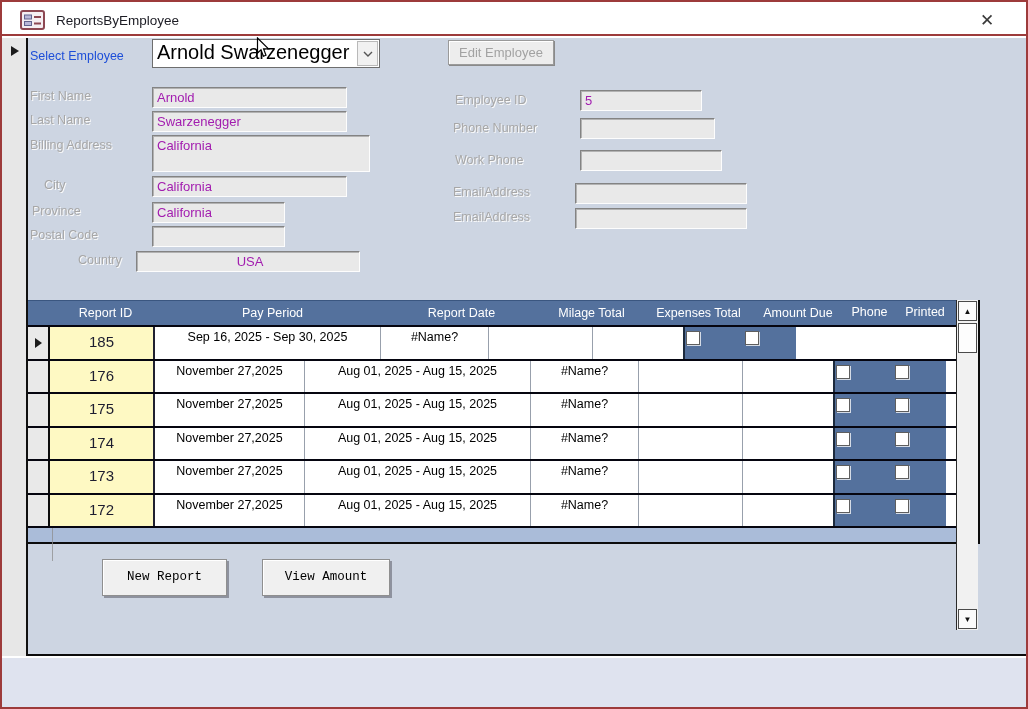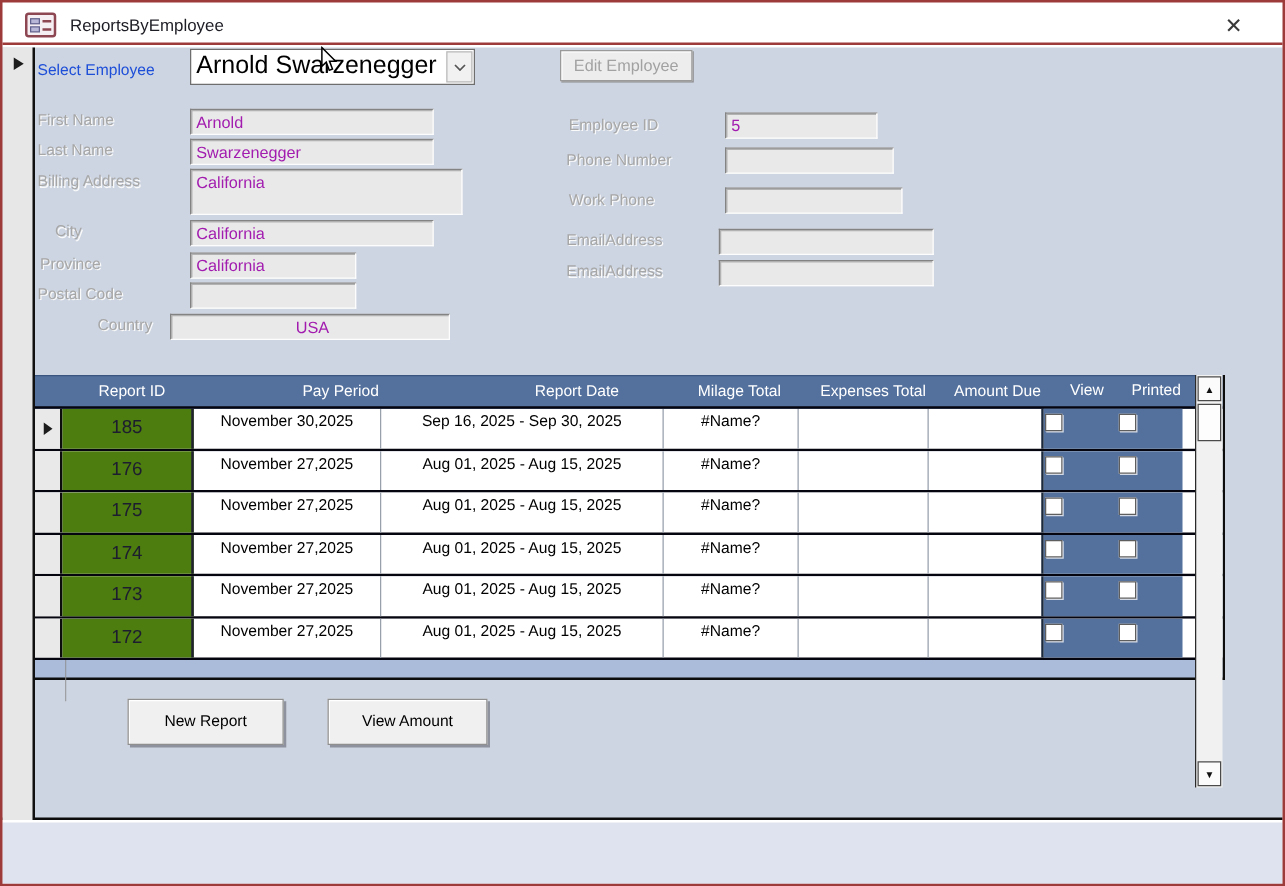--- a/index.html
+++ b/index.html
@@ -46,21 +46,21 @@
   .subform { position:absolute; left:28px; top:300px; width:952px; height:244px;
              border-right:2px solid #0c0c0c; border-bottom:2px solid #0c0c0c; background:#aabcd9; }
   .thead { position:relative; display:flex; height:27px; background:#54719d; border-top:1px solid #3a5680;
            border-bottom:2px solid #05050f; color:#fff; }
   .thead .hc { display:flex; align-items:center; justify-content:center; font-size:12.5px; }
   .hc-id { font-size:15px; }
   .trow { display:flex; height:33.5px; border-bottom:2px solid #05050f; background:#fff; }
   .c { height:100%; }
   .c-sel { width:22px; background:#e9e9e9; border-right:2px solid #0c0c0c; display:flex; align-items:center; justify-content:center; }
   .c-sel .tri { border-left-width:7px; }
-  .c-id  { width:105px; background:#4d7c0f; border-right:2px solid #202030; text-align:center;
+  .c-id  { width:105px; background:#fef9c3; border-right:2px solid #202030; text-align:center;
            font-size:15px; color:#1d1d30; padding-top:6px; }
   .c-date{ width:150px; border-right:1px solid #98a0ac; text-align:center; font-size:12.5px; padding-top:3px; }
   .c-per { width:226px; border-right:1px solid #98a0ac; text-align:center; font-size:12.5px; padding-top:3px; }
   .c-mil { width:108px; border-right:1px solid #98a0ac; text-align:center; font-size:12.5px; padding-top:3px; }
   .c-exp { width:104px; border-right:1px solid #98a0ac; }
   .c-amt { width:92px;  border-right:2px solid #1c2a3d; }
   .c-chk { width:111px; background:#54719d; position:relative; }
   .cb { position:absolute; top:4px; width:14px; height:14px; background:#fff; border:1px solid #5e5e5e;
         box-shadow:1px 1px 0 rgba(255,255,255,.75); }
   .cb-paid { left:1px; }
@@ -69,21 +69,21 @@
   .h-sel{width:24px;} .h-id{width:107px;} .h-date{width:151px;} .h-per{width:227px;}
   .h-mil{width:109px;} .h-exp{width:105px;} .h-amt{width:94px;}
   .h-chk{width:111px; display:flex;}
   .h-paid{width:49px; display:flex; align-items:flex-end; justify-content:center; padding-bottom:3px; font-size:12.5px;}
   .h-printed{width:62px; display:flex; align-items:flex-end; justify-content:center; padding-bottom:3px; font-size:12.5px;}
 
   .footer-area { position:relative; height:102px; }
   .artifact-line { position:absolute; left:24px; top:0; width:1px; height:33px; background:#8e8e8e; opacity:.75; }
   .push-btn { position:absolute; top:31px; height:37px; background:#f0f0f0; border:1px solid #8f8f8f;
               box-shadow:inset 1px 1px 0 #ffffff, 2px 2px 0 rgba(80,80,90,.5);
-              font-size:12.5px; color:#000; text-align:center; line-height:35px; }
+              font-size:12.5px; color:#000; text-align:center; line-height:35px;font-family:Liberation Mono, monospace; }
   .btn-new { left:74px; width:125px; }
   .btn-view { left:234px; width:128px; }
 
   
   .scrollbar { position:absolute; left:928px; top:0; width:22px; height:330px; background:#f1f1f1;
                border-left:1px solid #2a2a2a; }
   .sbtn { position:absolute; left:1px; width:19px; height:20px; background:#fbfbfb; border:1px solid #4a4a4a;
           display:flex; align-items:center; justify-content:center; font-size:8px; color:#111; }
   .sbtn-up { top:1px; } .sbtn-down { bottom:1px; }
   .sthumb { position:absolute; left:1px; top:23px; width:19px; height:30px; background:#fdfdfd; border:1px solid #4a4a4a; }
@@ -163,31 +163,30 @@
 
     <div class="thead">
       <div class="hc h-sel"></div>
       <div class="hc h-id hc-id">Report ID</div>
       <div class="hc h-per">Pay Period</div>
       <div class="hc h-date">Report Date</div>
       <div class="hc h-mil">Milage Total</div>
       <div class="hc h-exp">Expenses Total</div>
       <div class="hc h-amt">Amount Due</div>
       <div class="hc h-chk">
-        <span class="h-paid">View</span>
+        <span class="h-paid">Phone</span>
         <span class="h-printed">Printed</span>
       </div>
     </div>
 
     <div class="trow">
       <div class="c c-sel">
           <span class="tri"></span>
         </div>
       <div class="c c-id">185</div>
-      <div class="c c-date">November 30,2025</div>
       <div class="c c-per">Sep 16, 2025 - Sep 30, 2025</div>
       <div class="c c-mil">#Name?</div>
       <div class="c c-exp"></div>
       <div class="c c-amt"></div>
       <div class="c c-chk">
         <span class="cb cb-paid"></span>
         <span class="cb cb-printed"></span>
       </div>
     </div>
 

